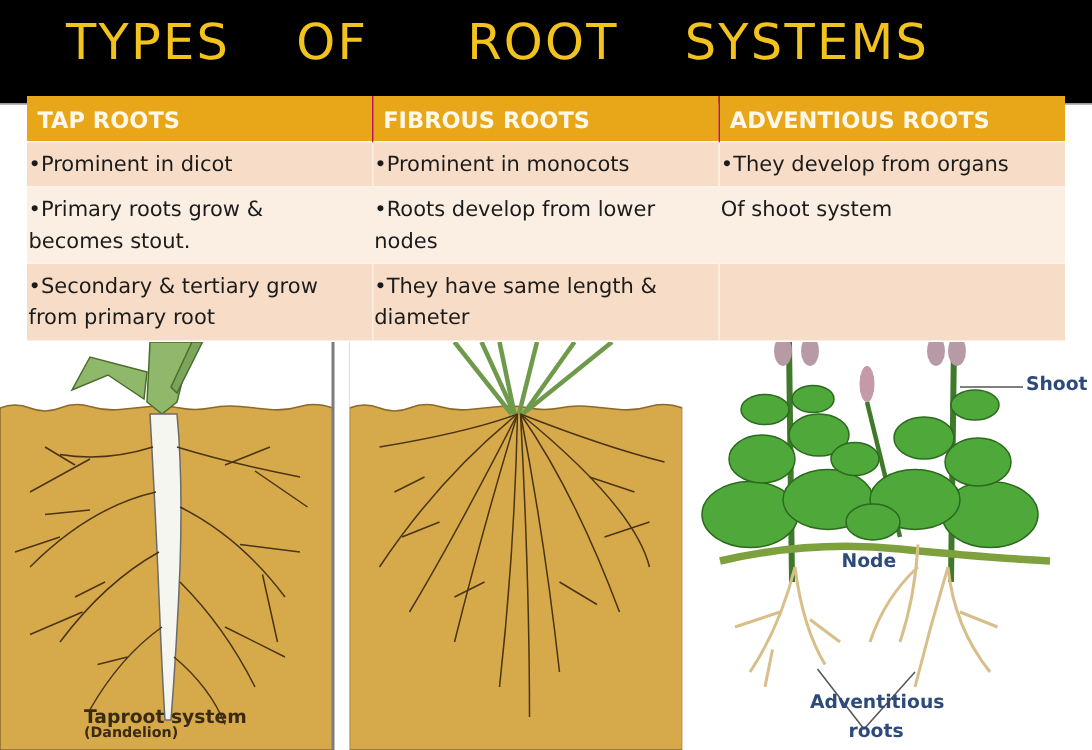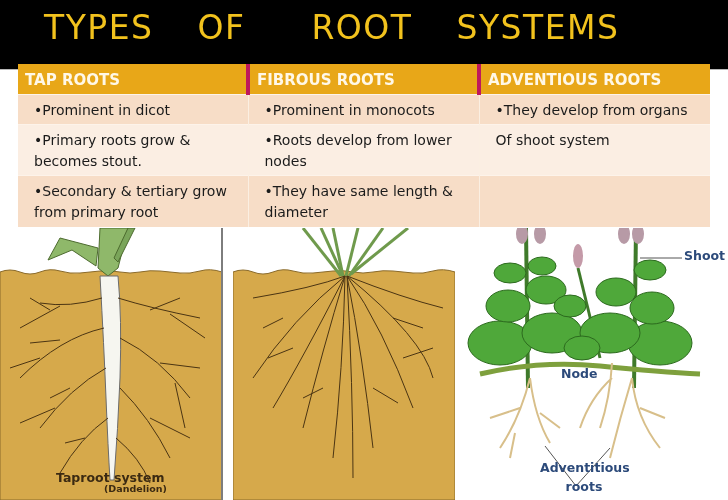--- a/index.html
+++ b/index.html
@@ -19,40 +19,40 @@
     position: absolute; left: 18px; top: 64px; width: 692px;
     border-collapse: collapse; table-layout: fixed;
     font-family: "DejaVu Sans", sans-serif; font-size: 14px; color: #1b1b1b;
   }
   table.roots col.c1 { width: 230px; }
   table.roots col.c2 { width: 231px; }
   table.roots col.c3 { width: 231px; }
   table.roots th {
     background: #e8a718; color: #fff8e8; font-weight: bold; text-align: left;
     height: 30px; padding: 2px 7px 0 7px; font-size: 15px;
-    border-right: 4px solid #be185d;
+    border-right: 1px solid #be185d;
   }
   table.roots th:last-child { border-right: none; }
   table.roots td {
-    vertical-align: top; padding: 5px 7px 3px 16px; line-height: 21px;
+    vertical-align: top; padding: 5px 7px 3px 1px; line-height: 21px;
     border-right: 1px solid #fbefe2; border-top: 1px solid #fdf3ea;
   }
   table.roots td:last-child { border-right: none; }
   tr.r1 td { background: #f7ddc7; height: 30px; }
   tr.r2 td { background: #fbeee3; height: 40px; }
   tr.r3 td { background: #f7ddc7; height: 52px; }
 
   .panel { position: absolute; overflow: hidden; }
   .panel-tap { left: 0; top: 228px; width: 222px; height: 272px; background: #fff; }
   .panel-fib { left: 233px; top: 228px; width: 222px; height: 272px; background: #fff; }
   .divider { position: absolute; top: 228px; width: 2px; height: 272px; background: #7d7d7d; }
 
   .caption { position: absolute; font-family: "DejaVu Sans", sans-serif; color: #3b2a12; font-weight: bold; }
   .caption .main { font-size: 12.5px; display: block; }
-  .caption .sub { font-size: 9.5px; display: block; margin-top: -2px; margin-left: 48px; }
+  .caption .sub { font-size: 9.5px; display: block; margin-top: -2px; }
 
   .adv-label { position: absolute; font-family: "DejaVu Sans", sans-serif; font-weight: bold; color: #2c4a7a; font-size: 12.5px; text-align: center; }
 </style>
 </head>
 <body>
 
 <div class="title-band">
   <div class="title">TYPES  OF   ROOT  SYSTEMS</div>
 </div>
 <div class="title-rule"></div>

